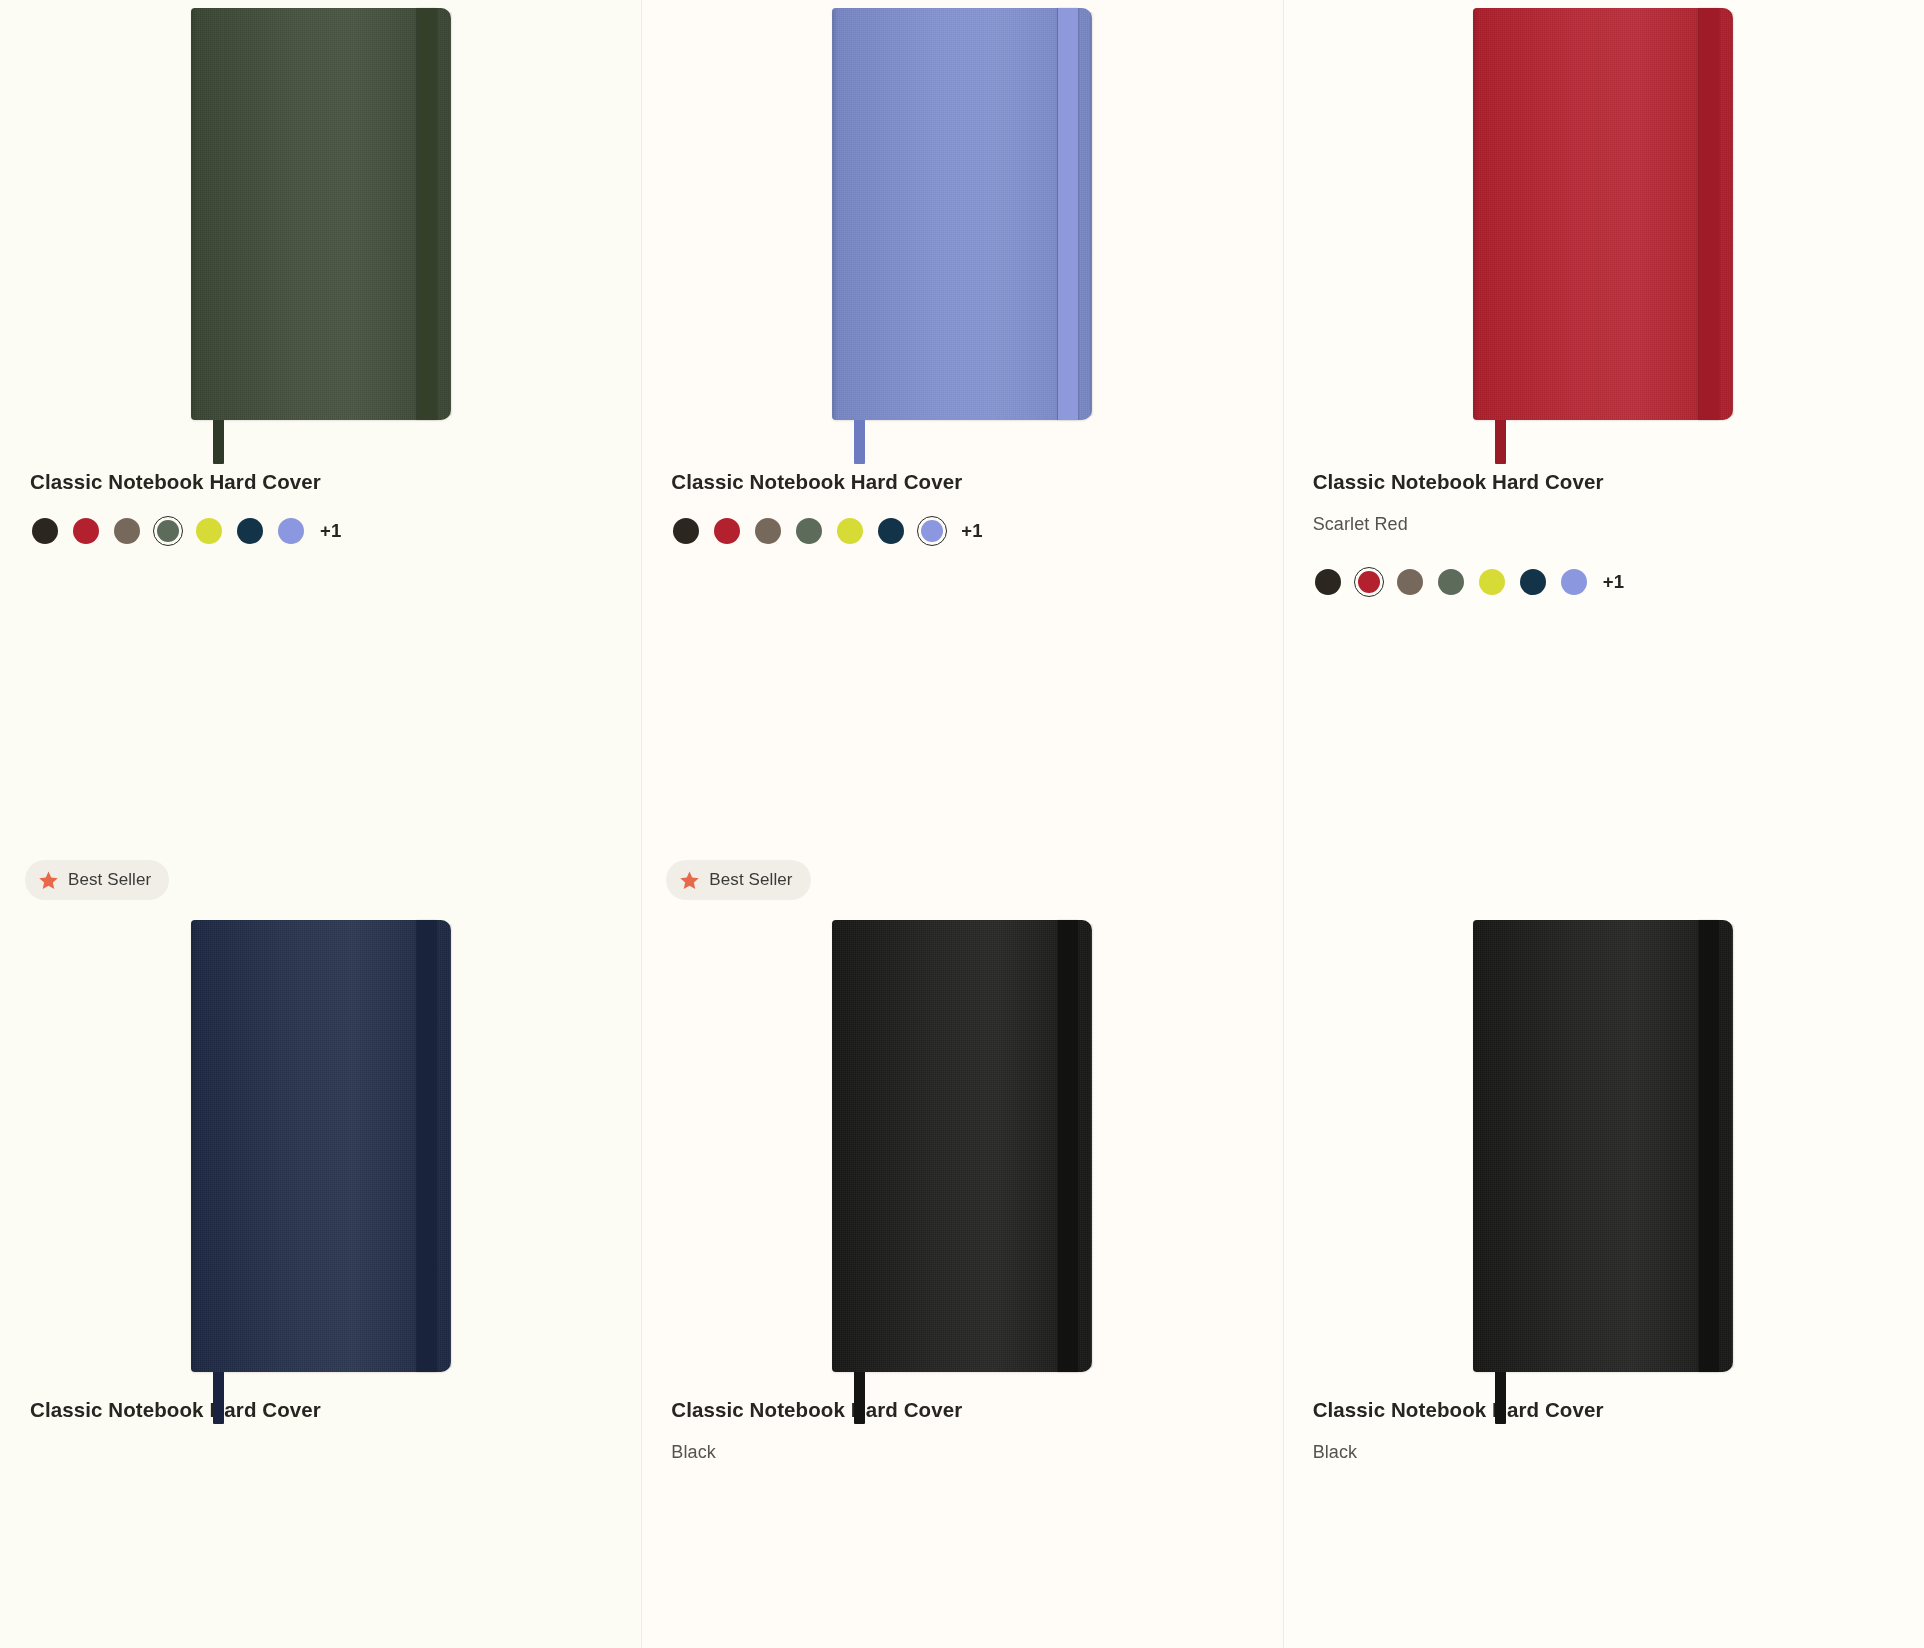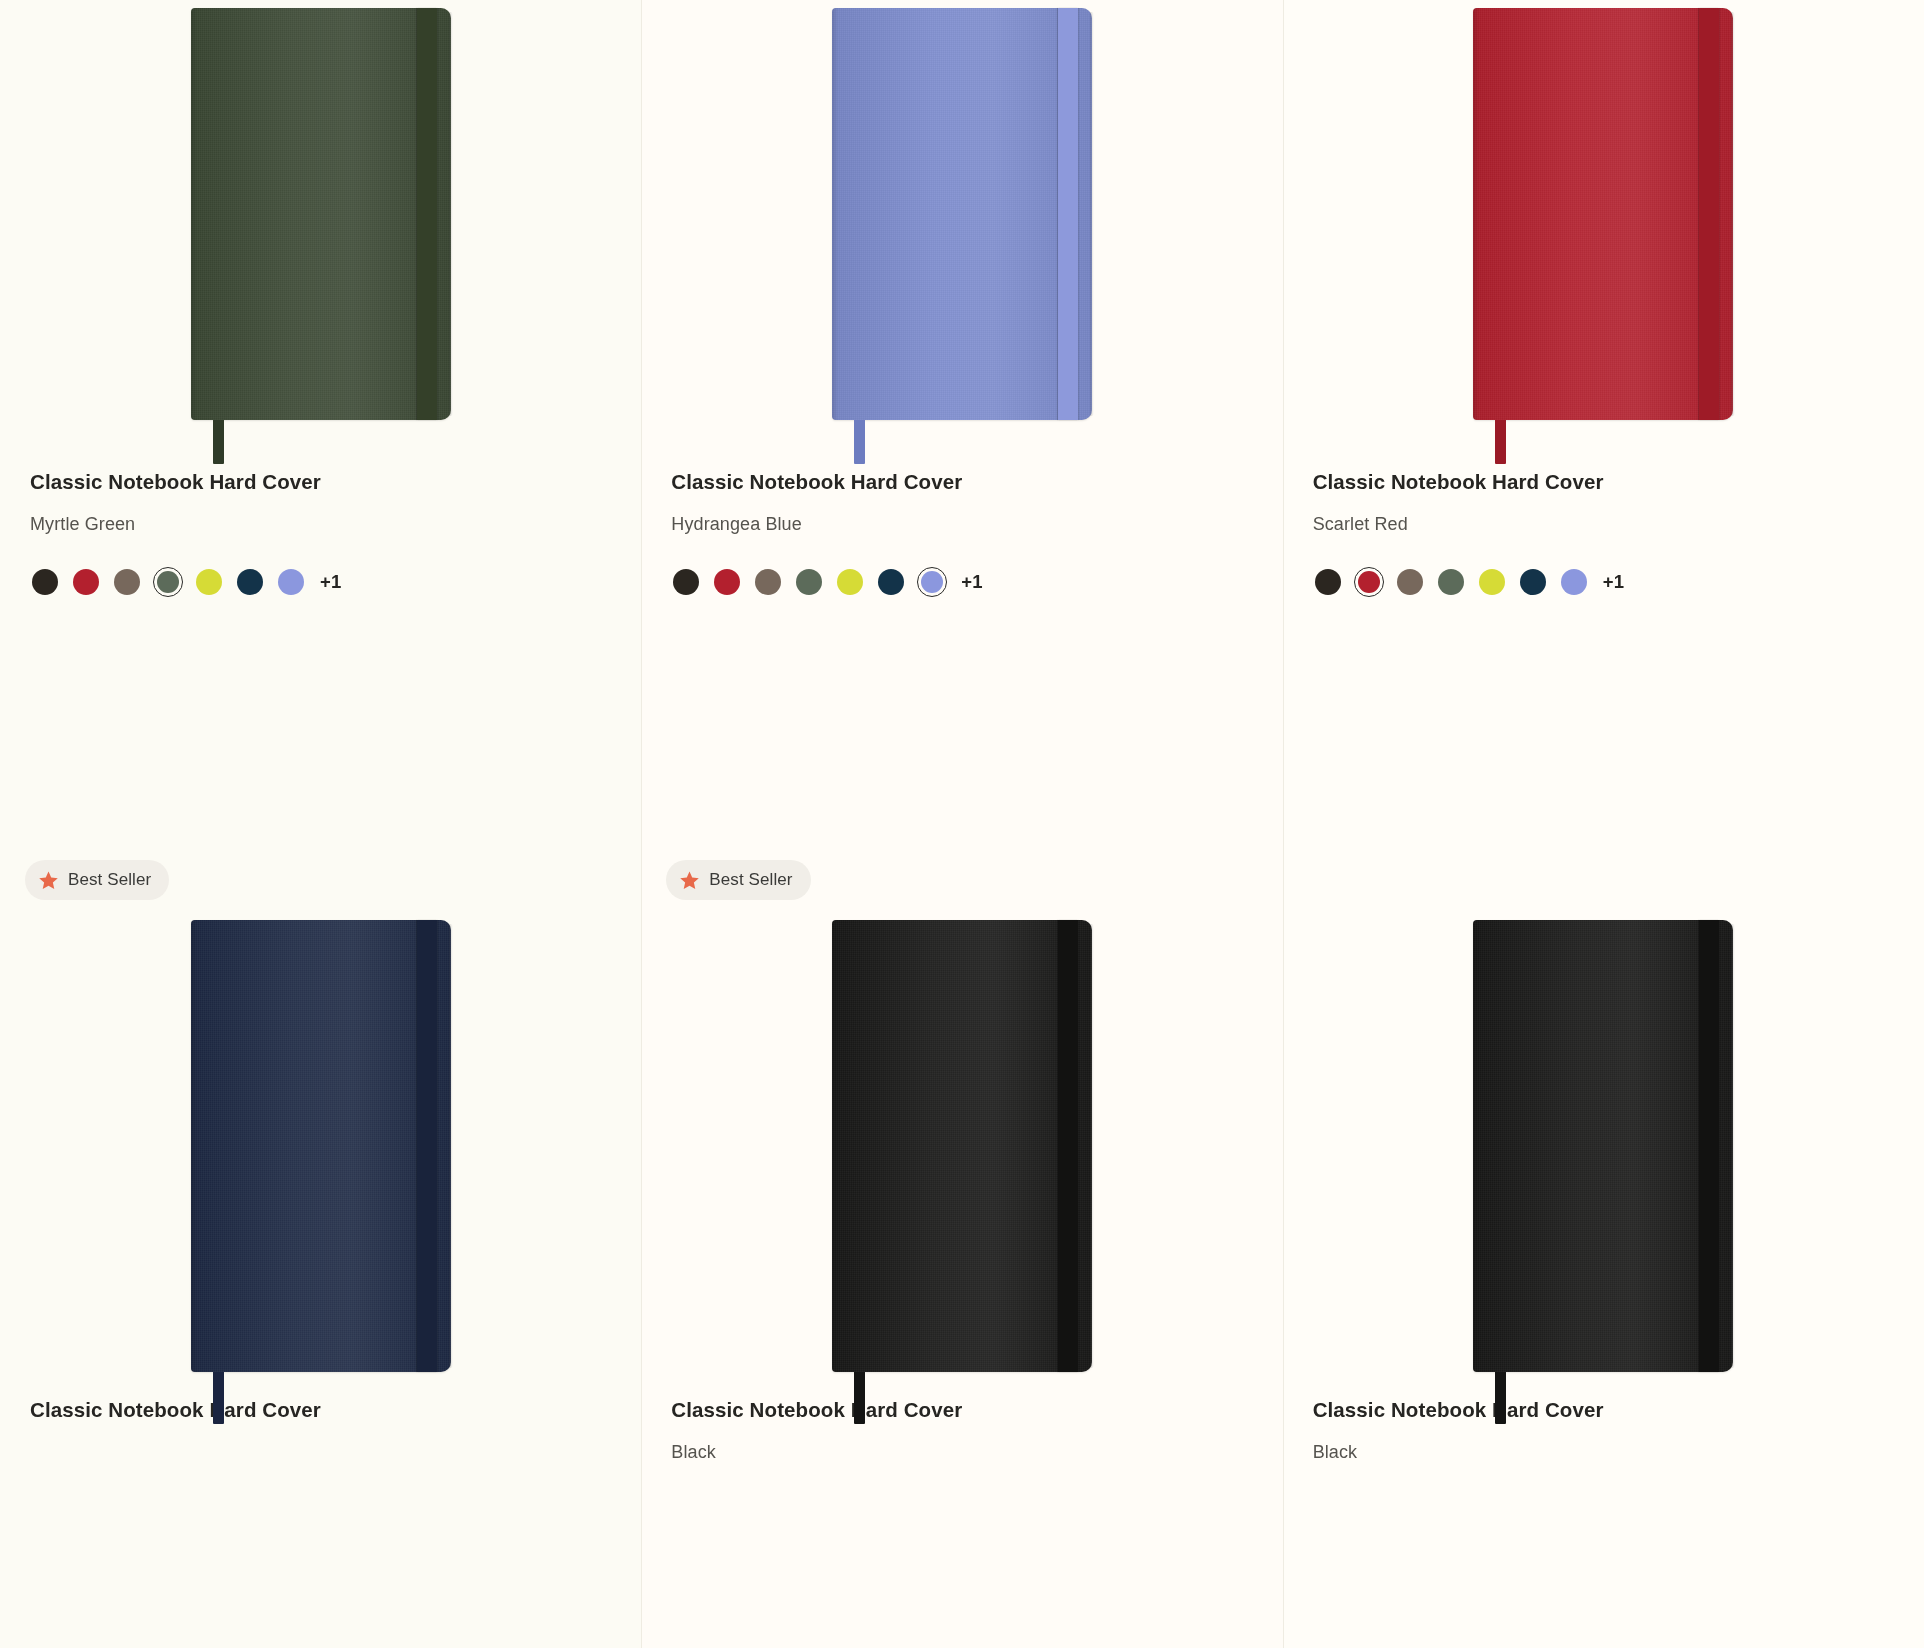--- a/index.html
+++ b/index.html
@@ -197,21 +197,20 @@
           <span class="tex"></span>
           <span class="shade"></span>
           <span class="pages"></span>
           <span class="band" style="background: rgb(52, 64, 41);"></span>
           <span class="ribbon" style="background: rgb(47, 59, 40);"></span>
         </div>
       </div>
     </div>
     <div class="info">
       <div class="title">Classic Notebook Hard Cover</div>
-      <div class="variant">Myrtle Green</div>
       <div class="swatches">
           <span class="sw">
             <span class="dot" style="background: rgb(43, 38, 32);"></span>
           </span>
           <span class="sw">
             <span class="dot" style="background: rgb(179, 32, 46);"></span>
           </span>
           <span class="sw">
             <span class="dot" style="background: rgb(119, 104, 92);"></span>
           </span>
@@ -239,21 +238,20 @@
           <span class="tex"></span>
           <span class="shade"></span>
           <span class="pages"></span>
           <span class="band" style="background: rgb(141, 153, 219);"></span>
           <span class="ribbon" style="background: rgb(109, 124, 192);"></span>
         </div>
       </div>
     </div>
     <div class="info">
       <div class="title">Classic Notebook Hard Cover</div>
-      <div class="variant">Hydrangea Blue</div>
       <div class="swatches">
           <span class="sw">
             <span class="dot" style="background: rgb(43, 38, 32);"></span>
           </span>
           <span class="sw">
             <span class="dot" style="background: rgb(179, 32, 46);"></span>
           </span>
           <span class="sw">
             <span class="dot" style="background: rgb(119, 104, 92);"></span>
           </span>

